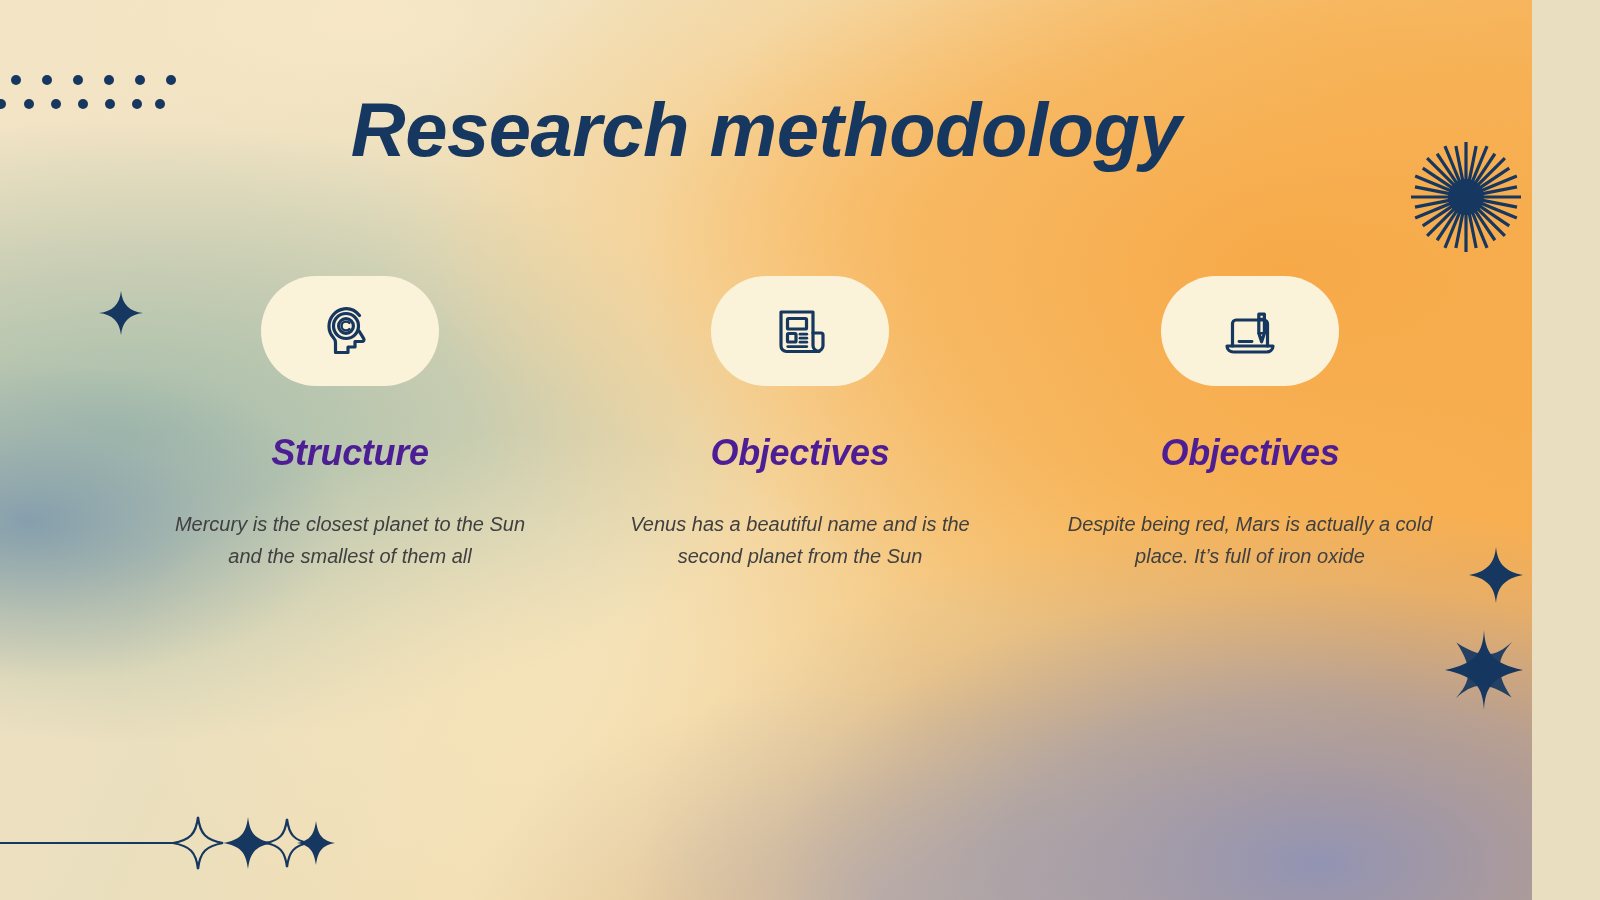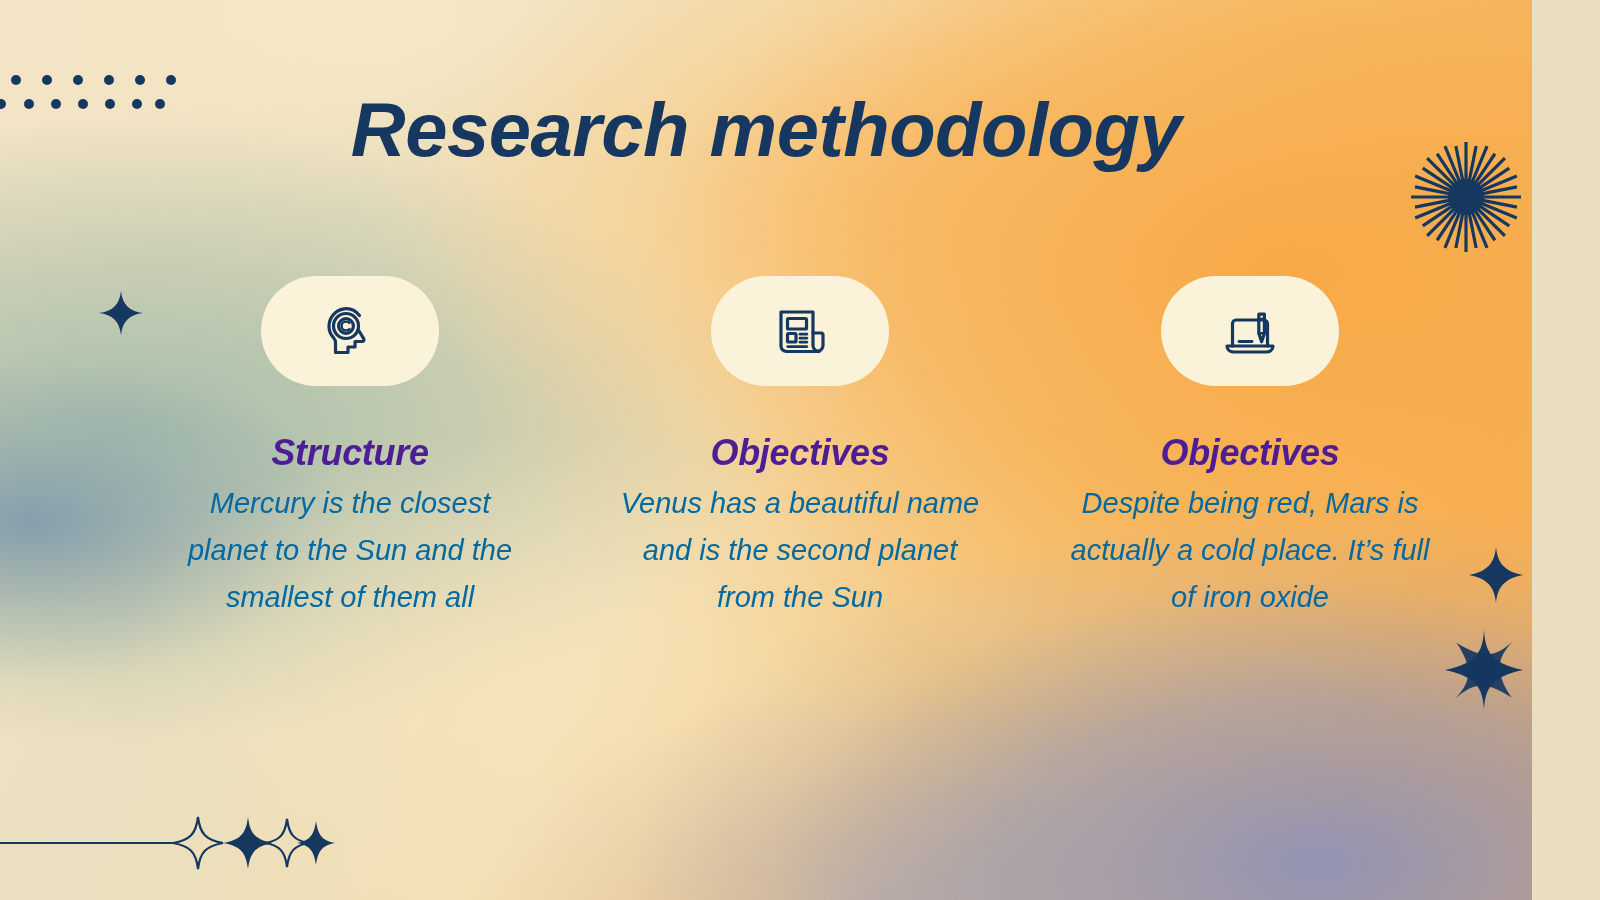--- a/index.html
+++ b/index.html
@@ -116,24 +116,24 @@
 
   .col-title {
     margin-top:48px;
     font-size:36px;
     font-weight:700;
     color:#4c1d95;
     letter-spacing:-0.3px;
     line-height:1.05;
   }
   .col-body {
-    margin-top:8px;
-    font-size:29px;
+    margin-top:36px;
+    font-size:20px;
     line-height:1.62;
-    color:#0369a1;
+    color:#404040;
     font-weight:400;
     max-width:360px;
   }
   .col-2 .col-body { max-width:370px; }
   .col-3 .col-body { max-width:380px;text-align:center; }
 </style>
 </head>
 <body>
 
 <div class="slide">

